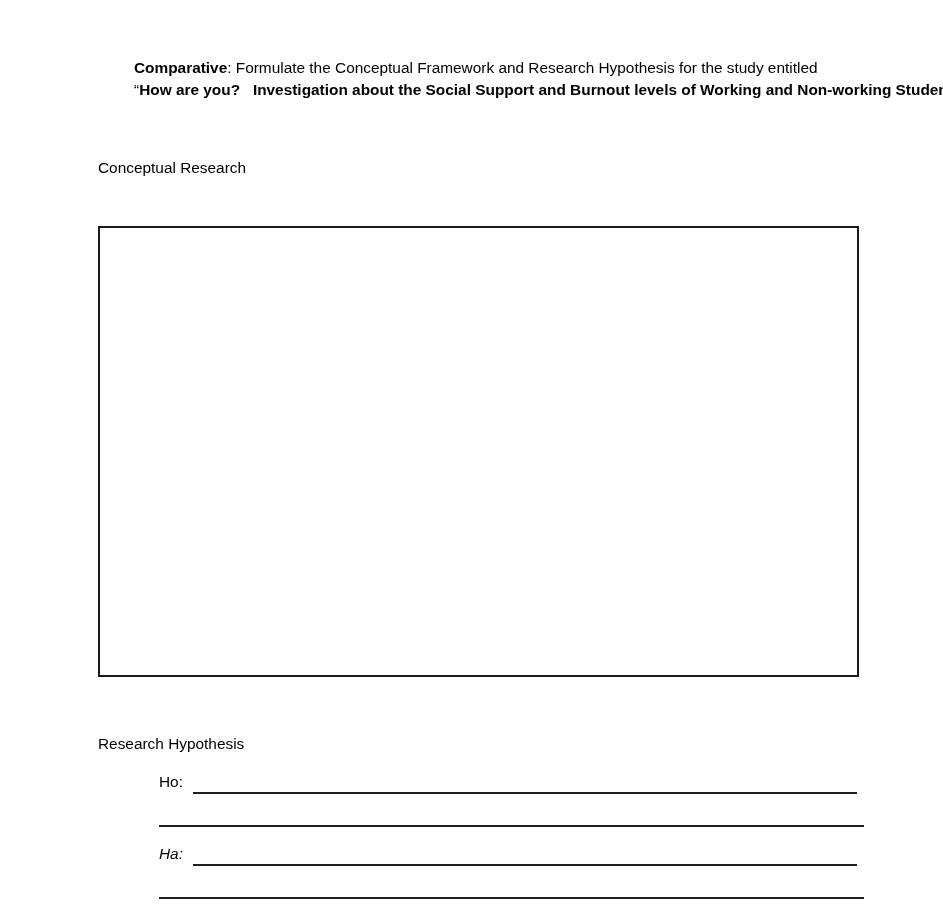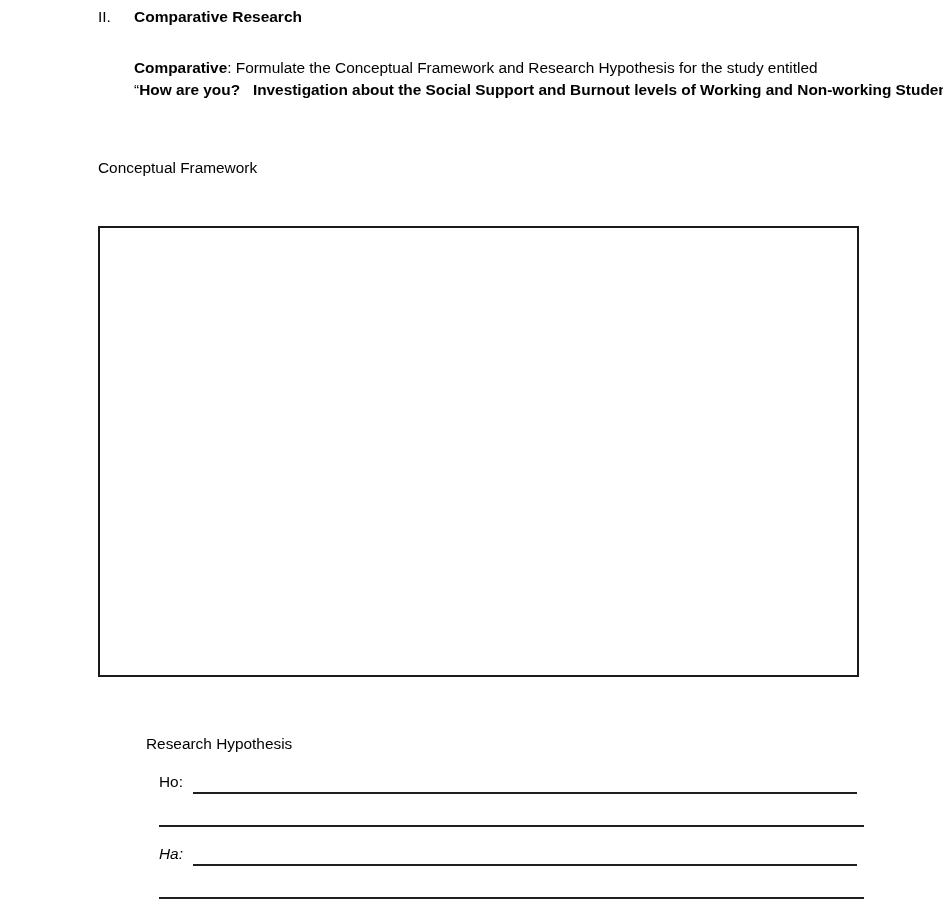--- a/index.html
+++ b/index.html
@@ -70,21 +70,20 @@
     line-height: 21px;
     white-space: nowrap;
   }
   .label-hypothesis {
     position: absolute;
     left: 98px;
     top: 733px;
     font-size: 15.4px;
     line-height: 21px;
     white-space: nowrap;
-    margin-left: 48px;
   }
 
   
   .framework-box {
     position: absolute;
     left: 98px;
     top: 226px;
     width: 757px;
     height: 447px;
     border: 2px solid #1a1a1a;
@@ -120,27 +119,24 @@
   }
 
   .label-ho { top: 771px; }
   .label-ha { top: 843px; font-style: italic; }
 </style>
 </head>
 <body>
 
 <div class="page">
 
-  <div class="section-heading">
-    <span class="section-number">II.</span><span class="section-title">Comparative Research</span>
-  </div>
 
   <p class="instruction-block"><span class="instruction-label">Comparative</span><span class="instruction-text">: Formulate the Conceptual Framework and Research Hypothesis for the study entitled “</span><span class="study-title">How are you?   Investigation about the Social Support and Burnout levels of Working and Non-working Students</span></p>
 
-  <div class="label-conceptual">Conceptual Framework</div>
+  <div class="label-conceptual">Conceptual Research</div>
 
   <div class="framework-box"></div>
 
   <div class="label-hypothesis">Research Hypothesis</div>
 
   <div class="hypo-label label-ho">Ho:</div>
   <div class="rule rule-ho"></div>
   <div class="rule rule-blank1"></div>
 
   <div class="hypo-label label-ha">Ha:</div>

